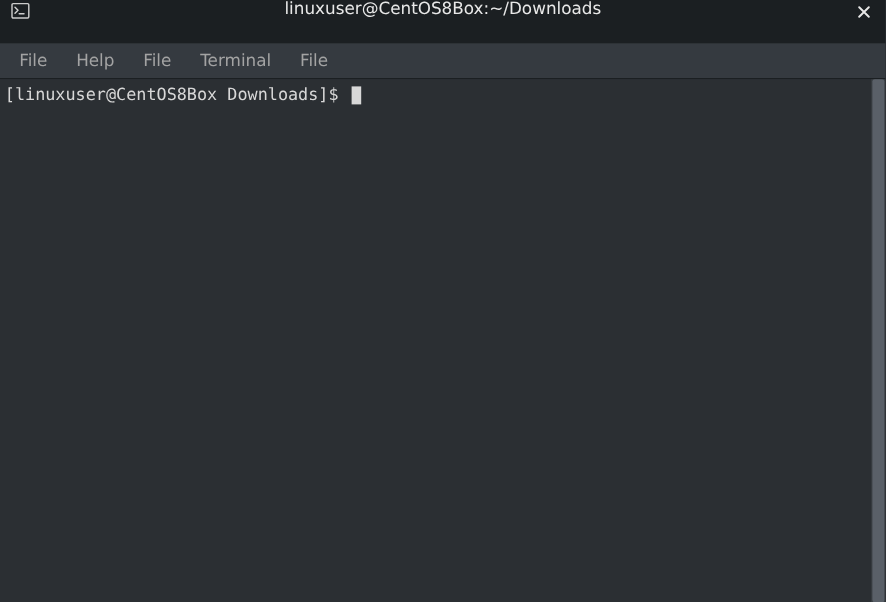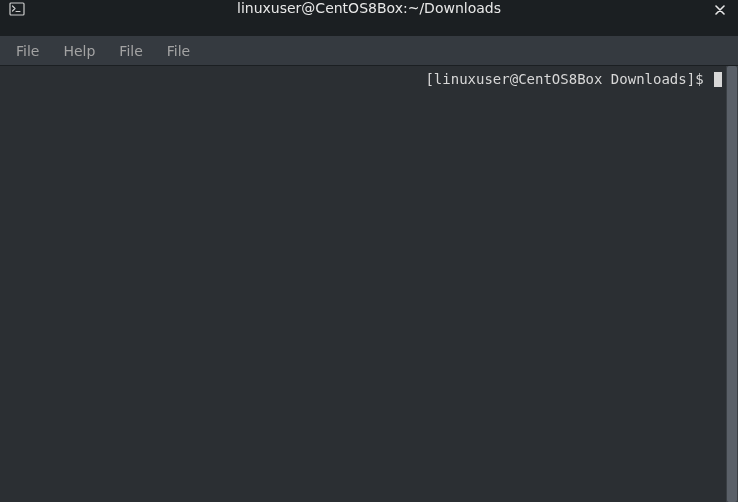--- a/index.html
+++ b/index.html
@@ -62,21 +62,20 @@
     }
     .menu-item {
       color: #a3a3a3;
       font-size: 14px;
       padding: 4px 12px;
       cursor: pointer;
     }
     .terminal-area {
       display: flex;
       height: calc(100% - 66px);
-      text-align: right;
     }
     .terminal-content {
       flex: 1;
       background: #2b2f33;
       padding: 4px 4px;
       font-family: "DejaVu Sans Mono", "Liberation Mono", monospace;
       font-size: 14px;
       color: #d8d8d8;
       line-height: 1.3;
     }
@@ -122,20 +121,21 @@
     <svg width="10" height="10" viewBox="0 0 10 10">
       <path d="M1 1 L9 9 M9 1 L1 9" stroke="#e8e8e8" stroke-width="1.6" stroke-linecap="round"></path>
     </svg>
   </div>
 </div>
 
 <div class="menubar">
   <div class="menu-item">File</div>
   <div class="menu-item">Help</div>
   <div class="menu-item">File</div>
+  <div class="menu-item">Terminal</div>
   <div class="menu-item">File</div>
 </div>
 
 <div class="terminal-area">
   <div class="terminal-content">
     <span class="prompt-line">[linuxuser@CentOS8Box Downloads]$ </span><span class="cursor"></span>
   </div>
   <div class="scrollbar">
     <div class="scrollbar-thumb"></div>
   </div>

